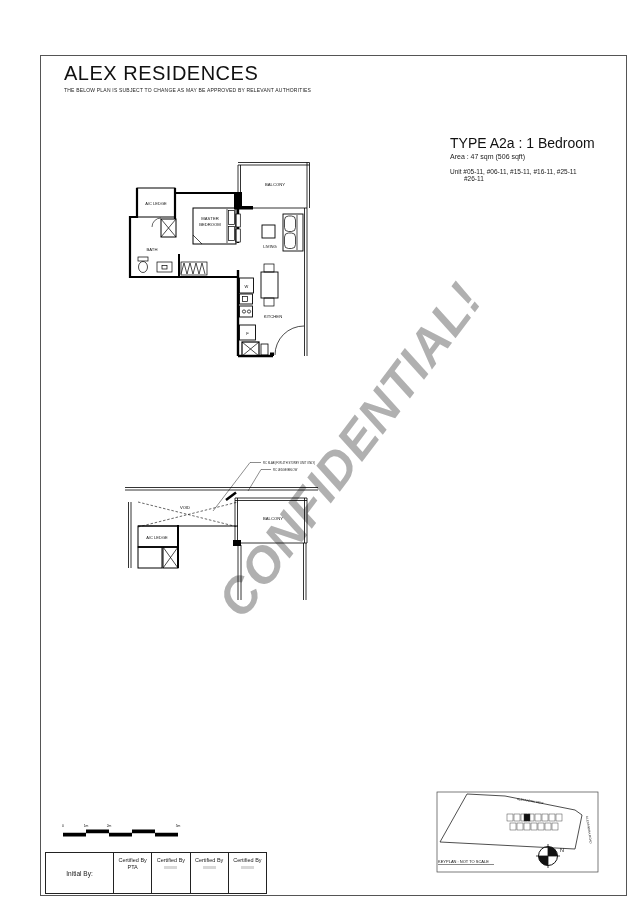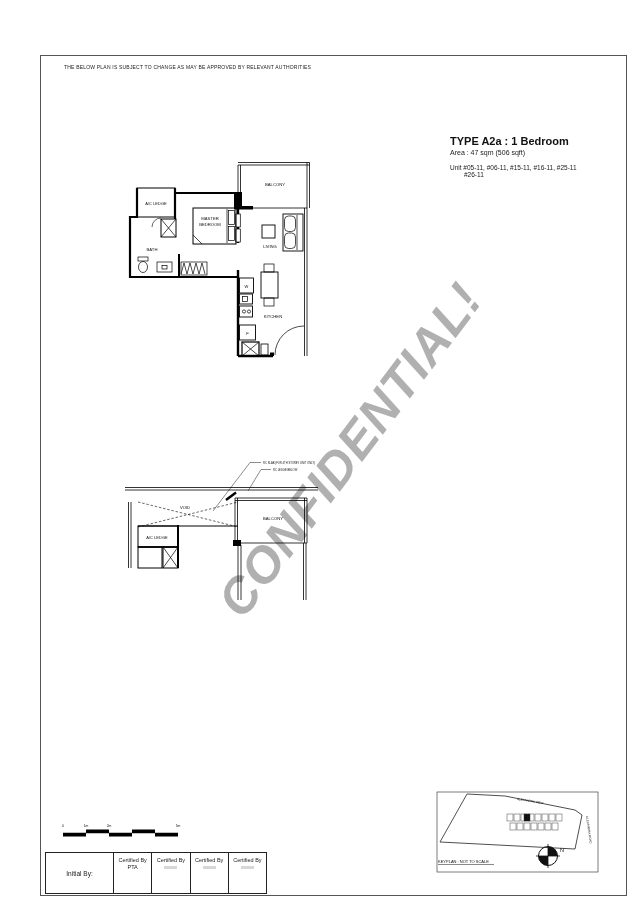--- a/index.html
+++ b/index.html
@@ -6,21 +6,21 @@
   .page{position:relative;width:638px;height:902px;background:#fff;overflow:hidden;
         font-family:"Liberation Sans", sans-serif;color:#1a1a1a;}
   .frame{position:absolute;left:40px;top:55px;width:585px;height:839px;border:1px solid #555;}
   .header{position:absolute;left:64px;top:62px;}
   .title{font-size:20px;letter-spacing:.5px;color:#111;}
   .disclaimer{font-size:5px;letter-spacing:.2px;margin-top:2px;color:#222;}
   .watermark{position:absolute;left:350px;top:450px;transform:translate(-50%,-50%) rotate(-53deg);
              font-size:50px;font-weight:700;font-style:italic;letter-spacing:1px;
              color:#a3a3a3;opacity:.85;white-space:nowrap;pointer-events:none;}
   .typeblock{position:absolute;left:450px;width:175px;}
-  .tb-title{font-size:11px;color:#111;font-weight:bold;}
+  .tb-title{font-size:14px;color:#111;}
   .tb-area{font-size:7px;margin-top:2px;}
   .tb-units{font-size:6.5px;margin-top:8px;}
   .tb-units2{font-size:6.5px;margin-left:14px;}
   svg{position:absolute;overflow:visible;}
   svg text{font-family:"Liberation Sans", sans-serif;fill:#111;}
   .initials{position:absolute;left:45px;top:852px;width:222px;height:42px;display:flex;
             border:0.8px solid #222;box-sizing:border-box;font-size:5.5px;}
   .initials .cell{border-left:0.8px solid #222;flex:1;display:flex;flex-direction:column;
                   align-items:center;justify-content:flex-start;padding-top:4px;box-sizing:border-box;}
   .initials .labelcell{width:67px;flex:none;border-left:none;display:flex;align-items:center;
@@ -29,20 +29,21 @@
   .pta{margin-top:1px;}
 </style>
 </head>
 <body>
 
 <div class="page">
 
   <div class="frame"></div>
 
   <div class="header">
+    <div class="title">ALEX RESIDENCES</div>
     <div class="disclaimer">THE BELOW PLAN IS SUBJECT TO CHANGE AS MAY BE APPROVED BY RELEVANT AUTHORITIES</div>
   </div>
 
   <div class="watermark">CONFIDENTIAL!</div>
 
   <svg style="left:123px;top:152px;" width="195" height="215" viewBox="0 0 195 215">
     <g stroke="#000" fill="none">
 
       <path d="M52,36 L52,67" stroke-width="2.2"></path>
       <path d="M52,41 L111,41" stroke-width="2.2"></path>

